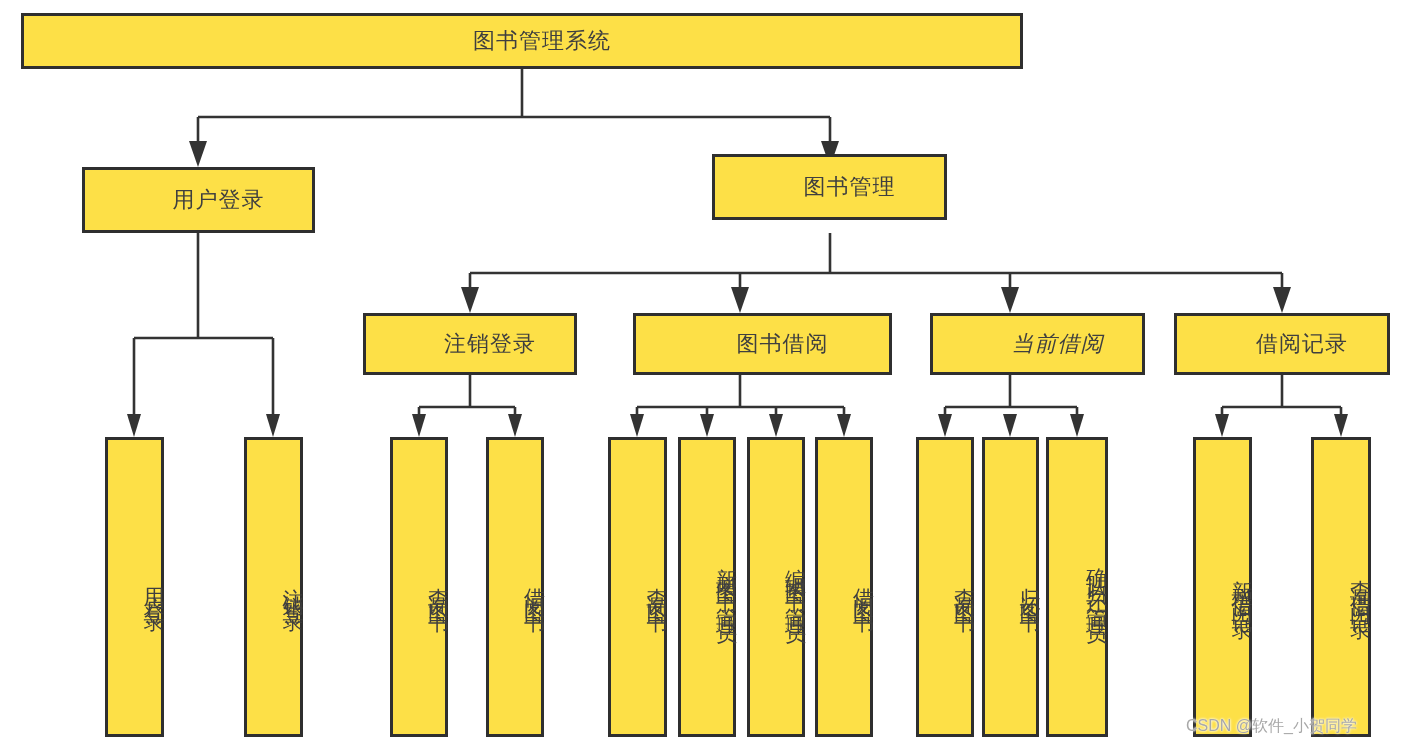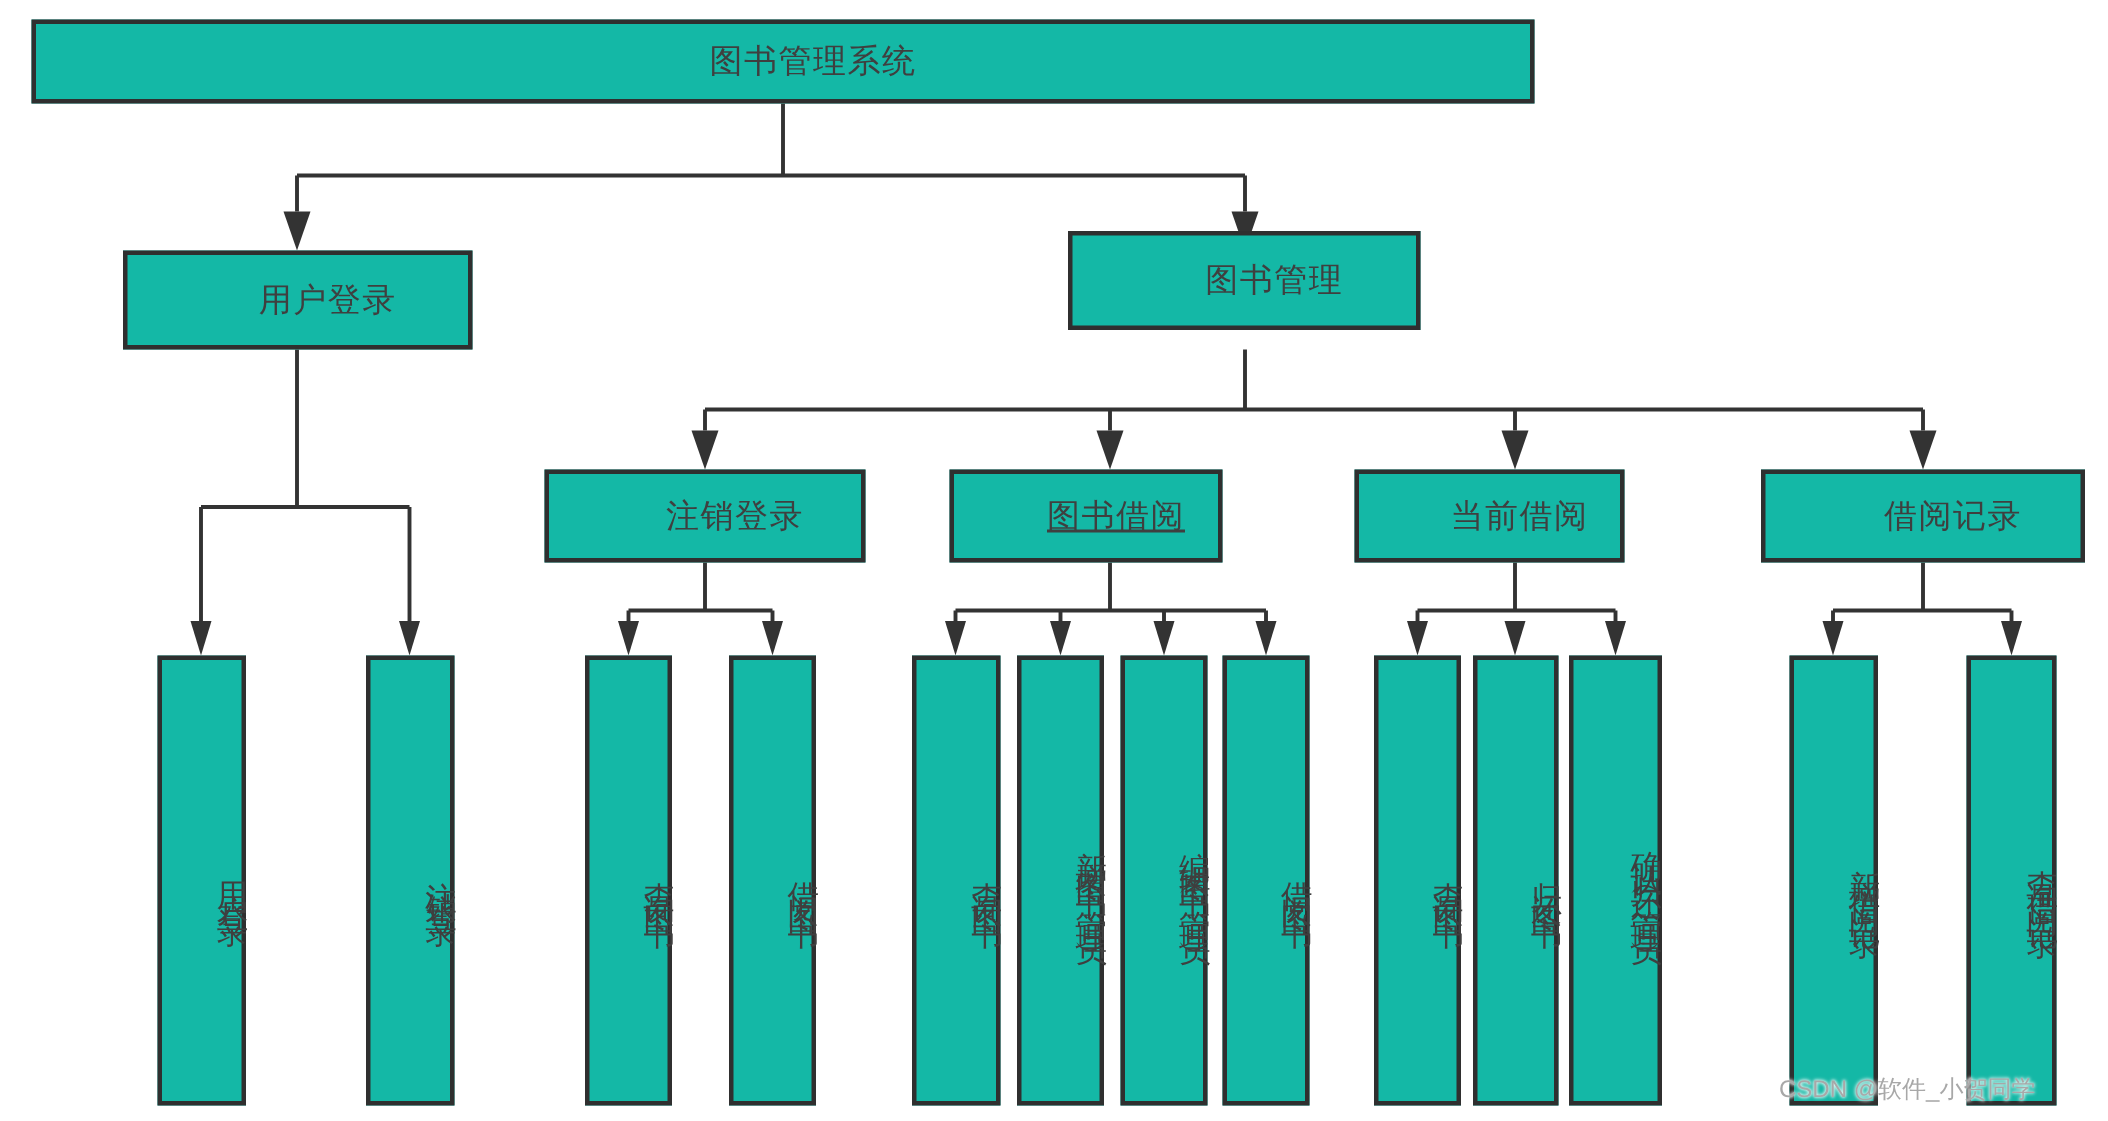--- a/index.html
+++ b/index.html
@@ -17,21 +17,21 @@
   }
   .connectors {
     position: absolute;
     left: 0;
     top: 0;
     z-index: 1;
   }
   .hnode, .vnode {
     position: absolute;
     box-sizing: border-box;
-    background: #14b8a6;
+    background: #fde047;
     border: 3px solid #2f2f2f;
     color: #3f3f3f;
     z-index: 2;
     display: flex;
     align-items: center;
     justify-content: center;
     padding-left: 40px;
   }
   .hnode {
     font-size: 22px;
@@ -46,22 +46,22 @@
     writing-mode: vertical-rl;
     text-orientation: mixed;
     letter-spacing: 8px;
     line-height: 1.1;
     white-space: nowrap;
   }
   .root-node   { left: 21px;  top: 13px;  width: 1002px; height: 56px; }
   .n-userlogin { left: 82px;  top: 167px; width: 233px;  height: 66px; }
   .n-bookmgmt  { left: 712px; top: 154px; width: 235px;  height: 66px; }
   .n-newrec    { left: 363px; top: 313px; width: 214px;  height: 62px; }
-  .n-bborrow   { left: 633px; top: 313px; width: 182px;  height: 62px; text-decoration: underline; }
-  .n-current   { left: 903px; top: 313px; width: 180px;  height: 62px; }
+  .n-bborrow   { left: 633px; top: 313px; width: 259px;  height: 62px; }
+  .n-current   { left: 930px; top: 313px; width: 215px;  height: 62px; font-style: italic; }
   .n-records   { left: 1174px;top: 313px; width: 216px;  height: 62px; }
   .v-a1 { left: 105px;  width: 59px; }
   .v-a2 { left: 244px;  width: 59px; }
   .v-b1 { left: 390px;  width: 58px; }
   .v-b2 { left: 486px;  width: 58px; }
   .v-c1 { left: 608px;  width: 59px; }
   .v-c2 { left: 678px;  width: 58px; }
   .v-c3 { left: 747px;  width: 58px; }
   .v-c4 { left: 815px;  width: 58px; }
   .v-d1 { left: 916px;  width: 58px; }

